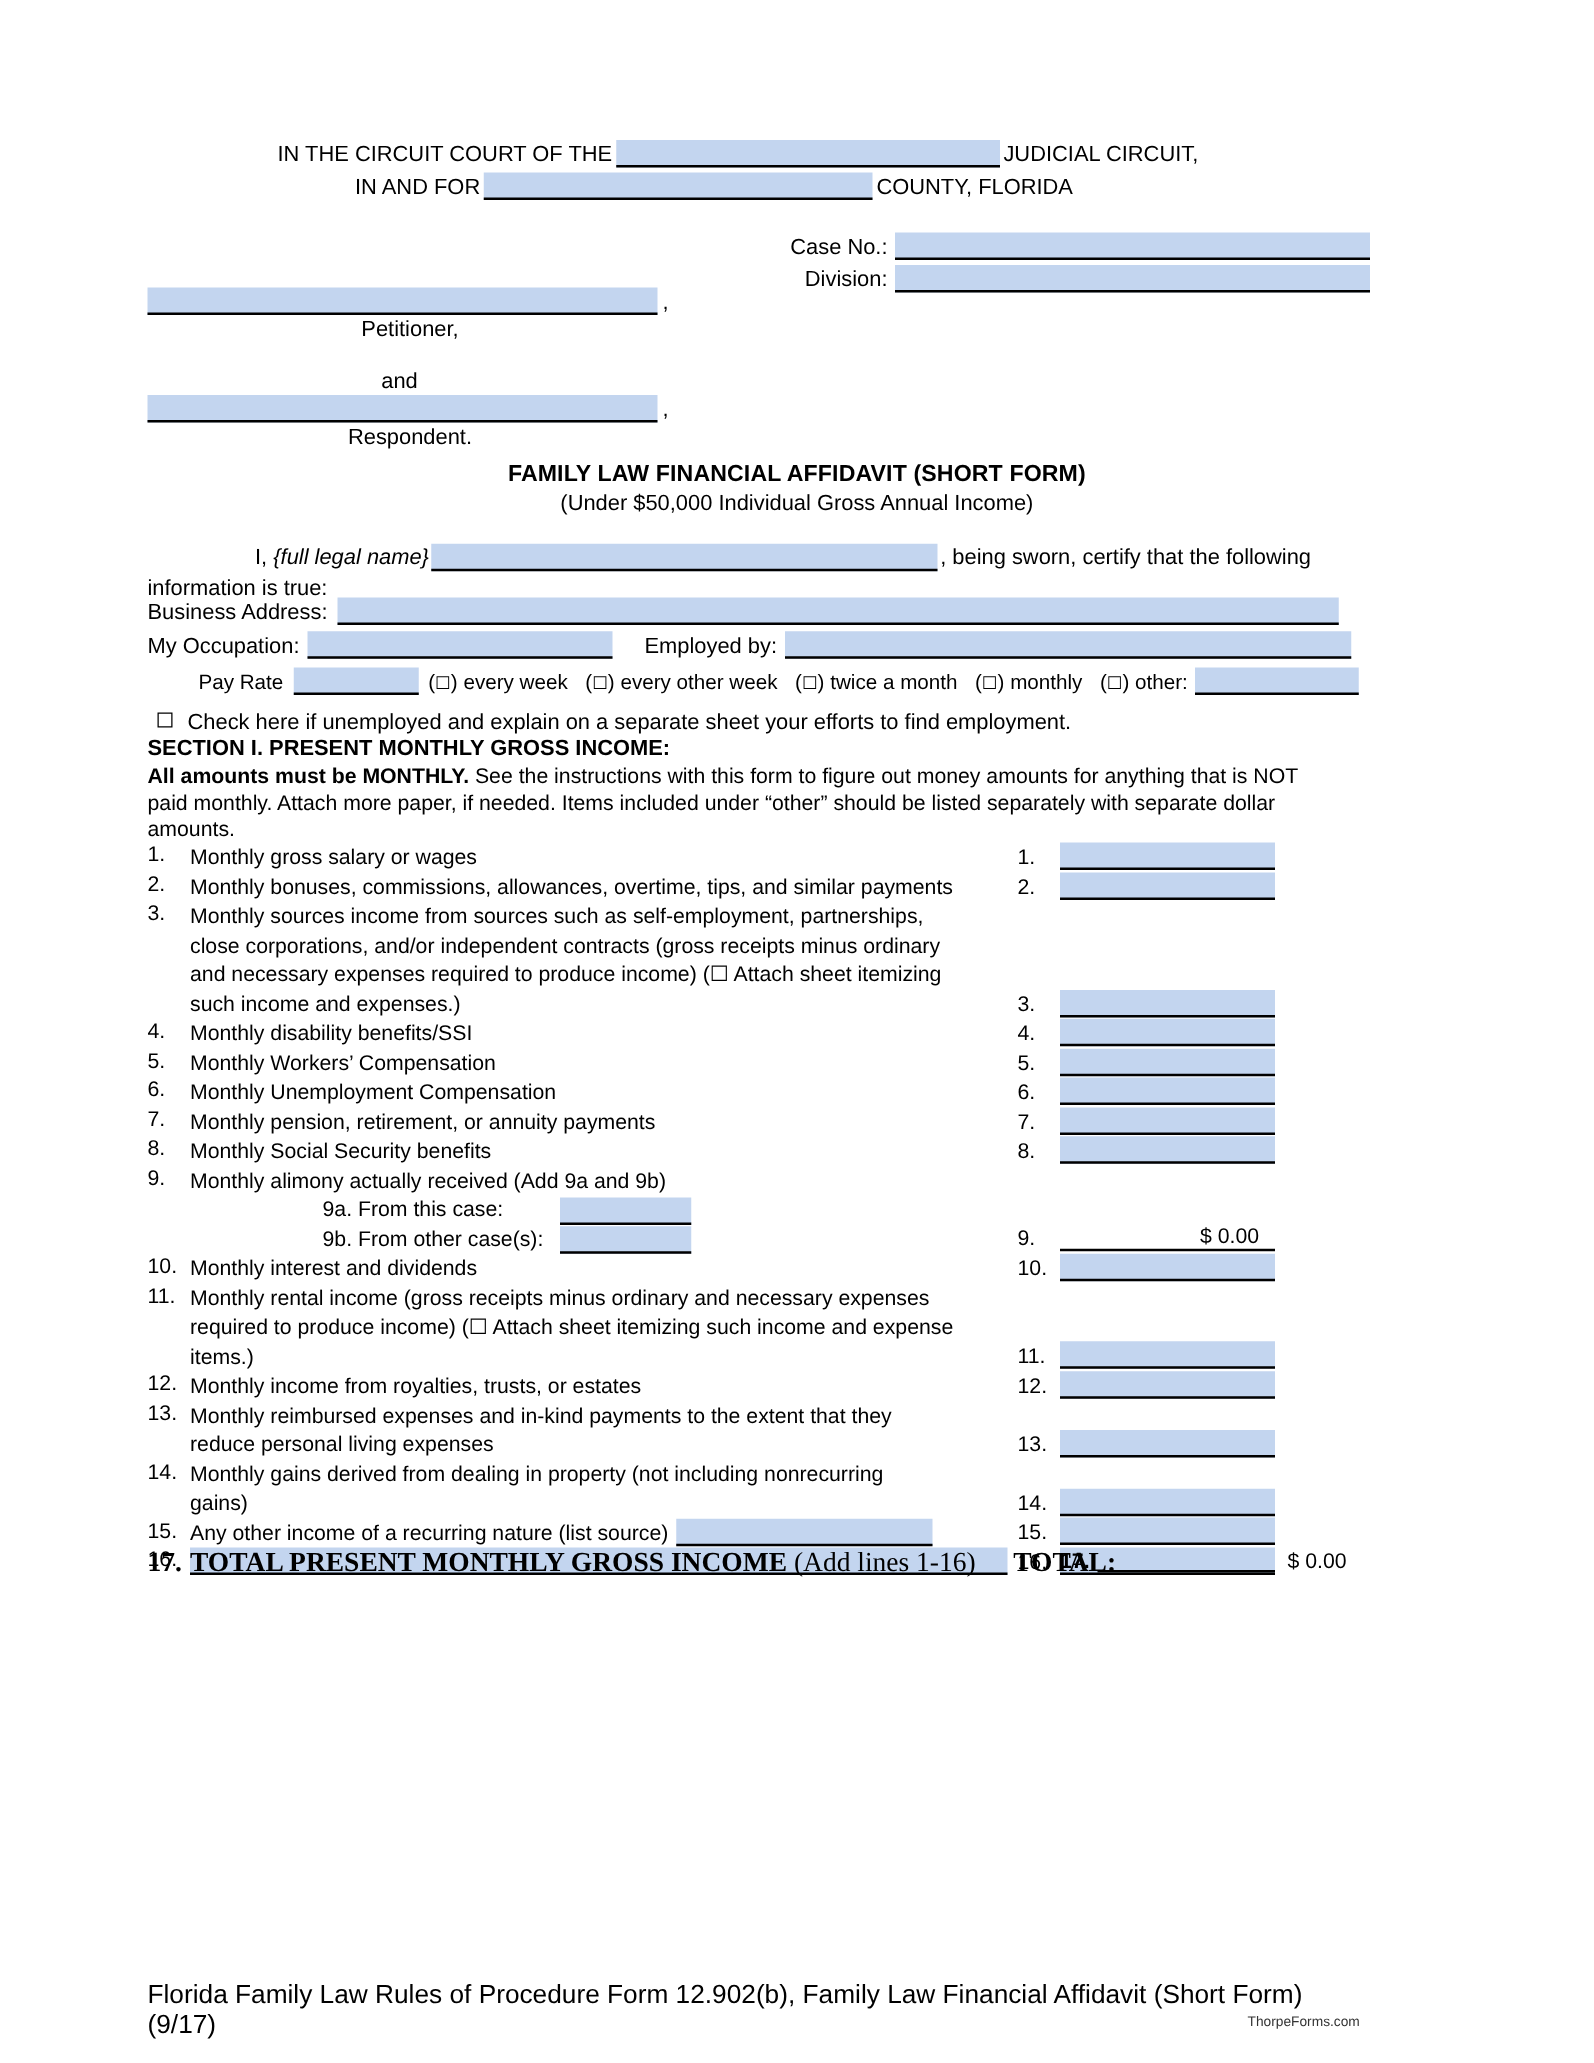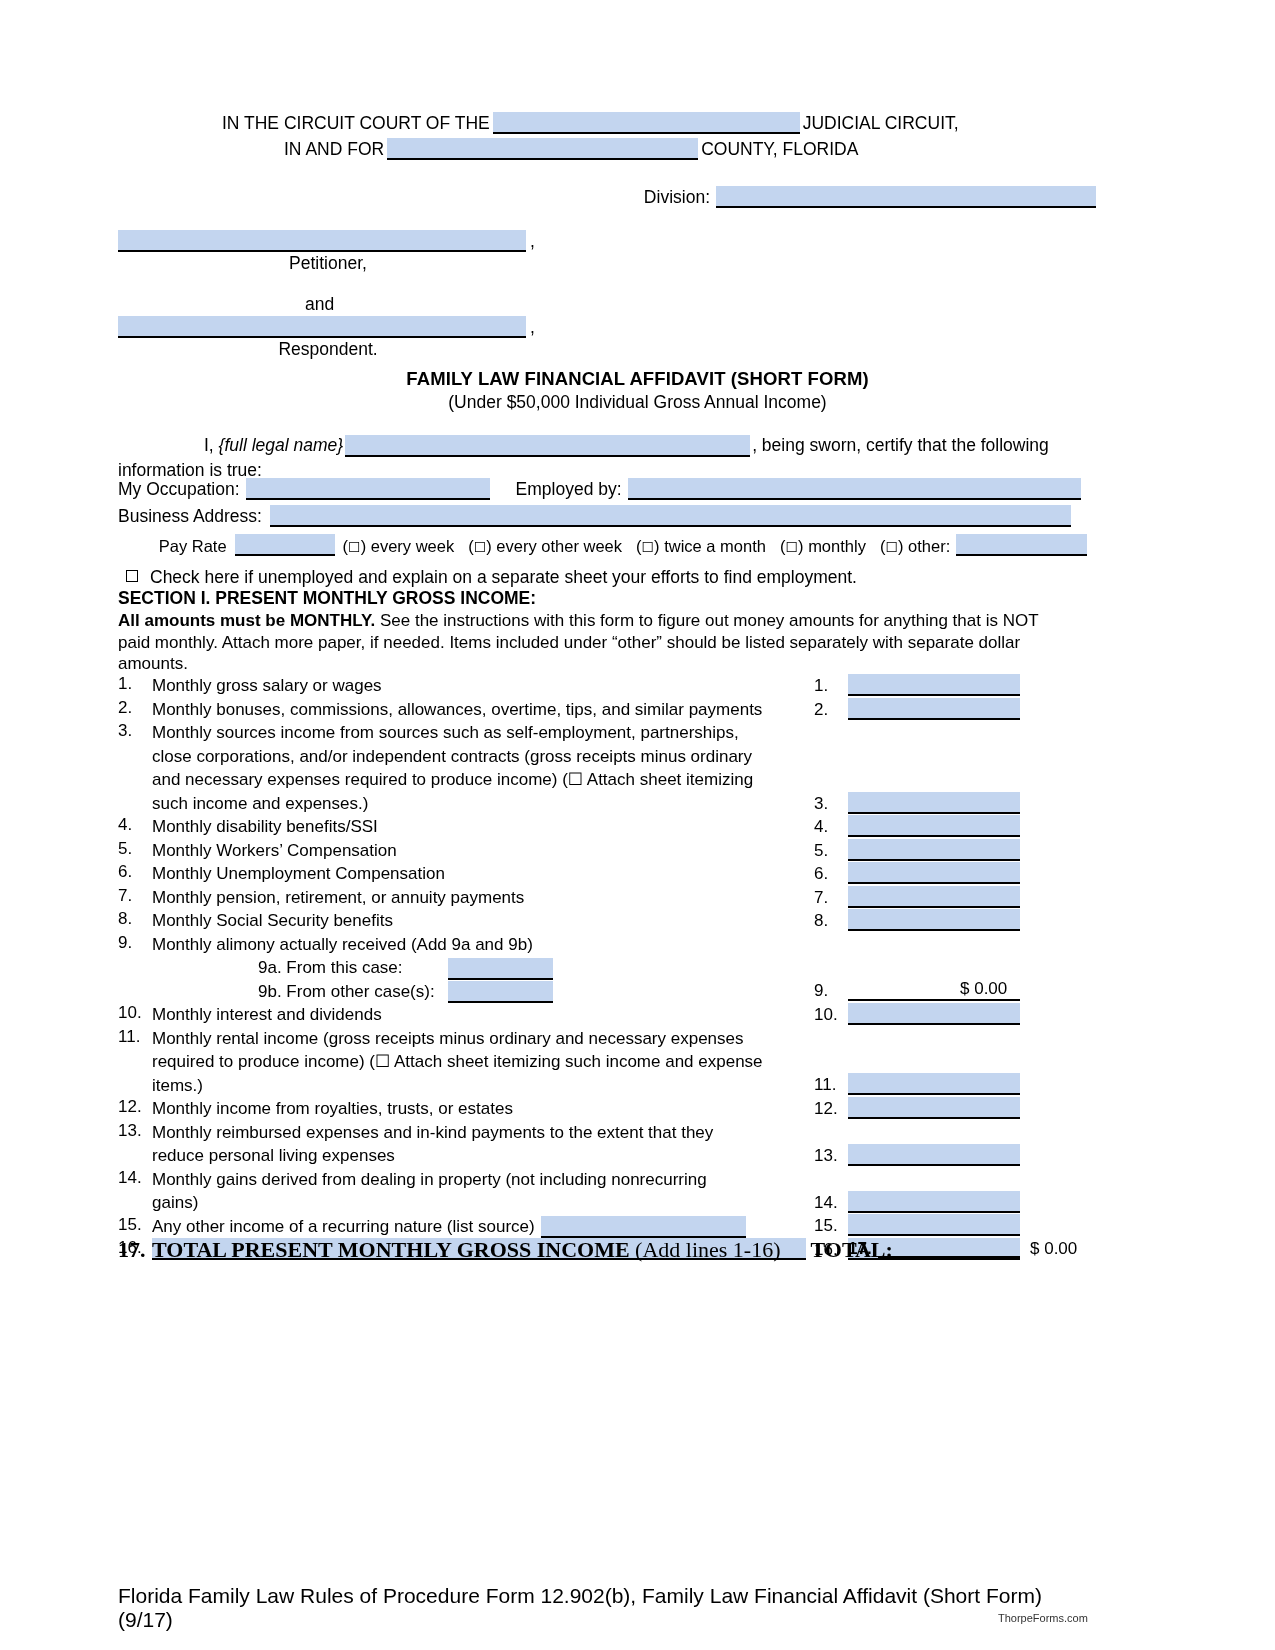--- a/index.html
+++ b/index.html
@@ -135,20 +135,24 @@
     </div>
     <div class="r2">
       <span class="lbl">IN AND FOR</span>
       <span class="fld f2"></span>
       <span class="lbl">COUNTY, FLORIDA</span>
     </div>
   </div>
 
   <div class="caseblk">
     <div class="row">
+      <span class="k">Case No.:</span>
+      <span class="fld v"></span>
+    </div>
+    <div class="row">
       <span class="k">Division:</span>
       <span class="fld v"></span>
     </div>
   </div>
 
   <div class="party p1">
     <div class="line">
       <span class="fld pf"></span>
       <span class="comma">,</span>
     </div>
@@ -172,28 +176,28 @@
     <div class="r ind">
       <span>I, <i>{full legal name}</i></span>
       <span class="fld namefld"></span>
       <span>, being sworn, certify that the following</span>
     </div>
     <div class="cont">information is true:</div>
   </div>
 
   <div class="occ">
     <div class="row">
+      <span class="k">Business Address:</span>
+      <span class="fld addrfld"></span>
+    </div>
+    <div class="row">
       <span class="k">My Occupation:</span>
       <span class="fld occfld"></span>
       <span class="k" style="margin-left:26px;">Employed by:</span>
       <span class="fld empfld"></span>
-    </div>
-    <div class="row">
-      <span class="k">Business Address:</span>
-      <span class="fld addrfld"></span>
     </div>
   </div>
 
   <div class="pay">
     <div class="row">
       <span>Pay Rate</span>
       <span class="fld payfld"></span>
       <span class="opt">(<span class="cbx">☐</span>) <span>every week</span></span>
       <span class="opt">(<span class="cbx">☐</span>) <span>every other week</span></span>
       <span class="opt">(<span class="cbx">☐</span>) <span>twice a month</span></span>
@@ -296,21 +300,21 @@
     <div class="row" style="height:47px;">
       <span class="num">14.</span>
       <span class="txt">
         <span>Monthly gains derived from dealing in property (not including nonrecurring</span><br>
         <span>gains)</span>
       </span>
     </div>
 
     <div class="row" style="height:23.5px;">
       <span class="num">15.</span>
-      <span class="txt" style="display:flex;align-items:flex-end;">
+      <span class="txt" style="display:flex;align-items:center;">
         <span>Any other income of a recurring nature (list source)</span>
         <span class="fld src15"></span>
       </span>
     </div>
 
     <div class="row" style="height:23.5px;">
       <span class="num">16.</span>
       <span class="txt l16">
         <span class="fld f"></span>
       </span>

